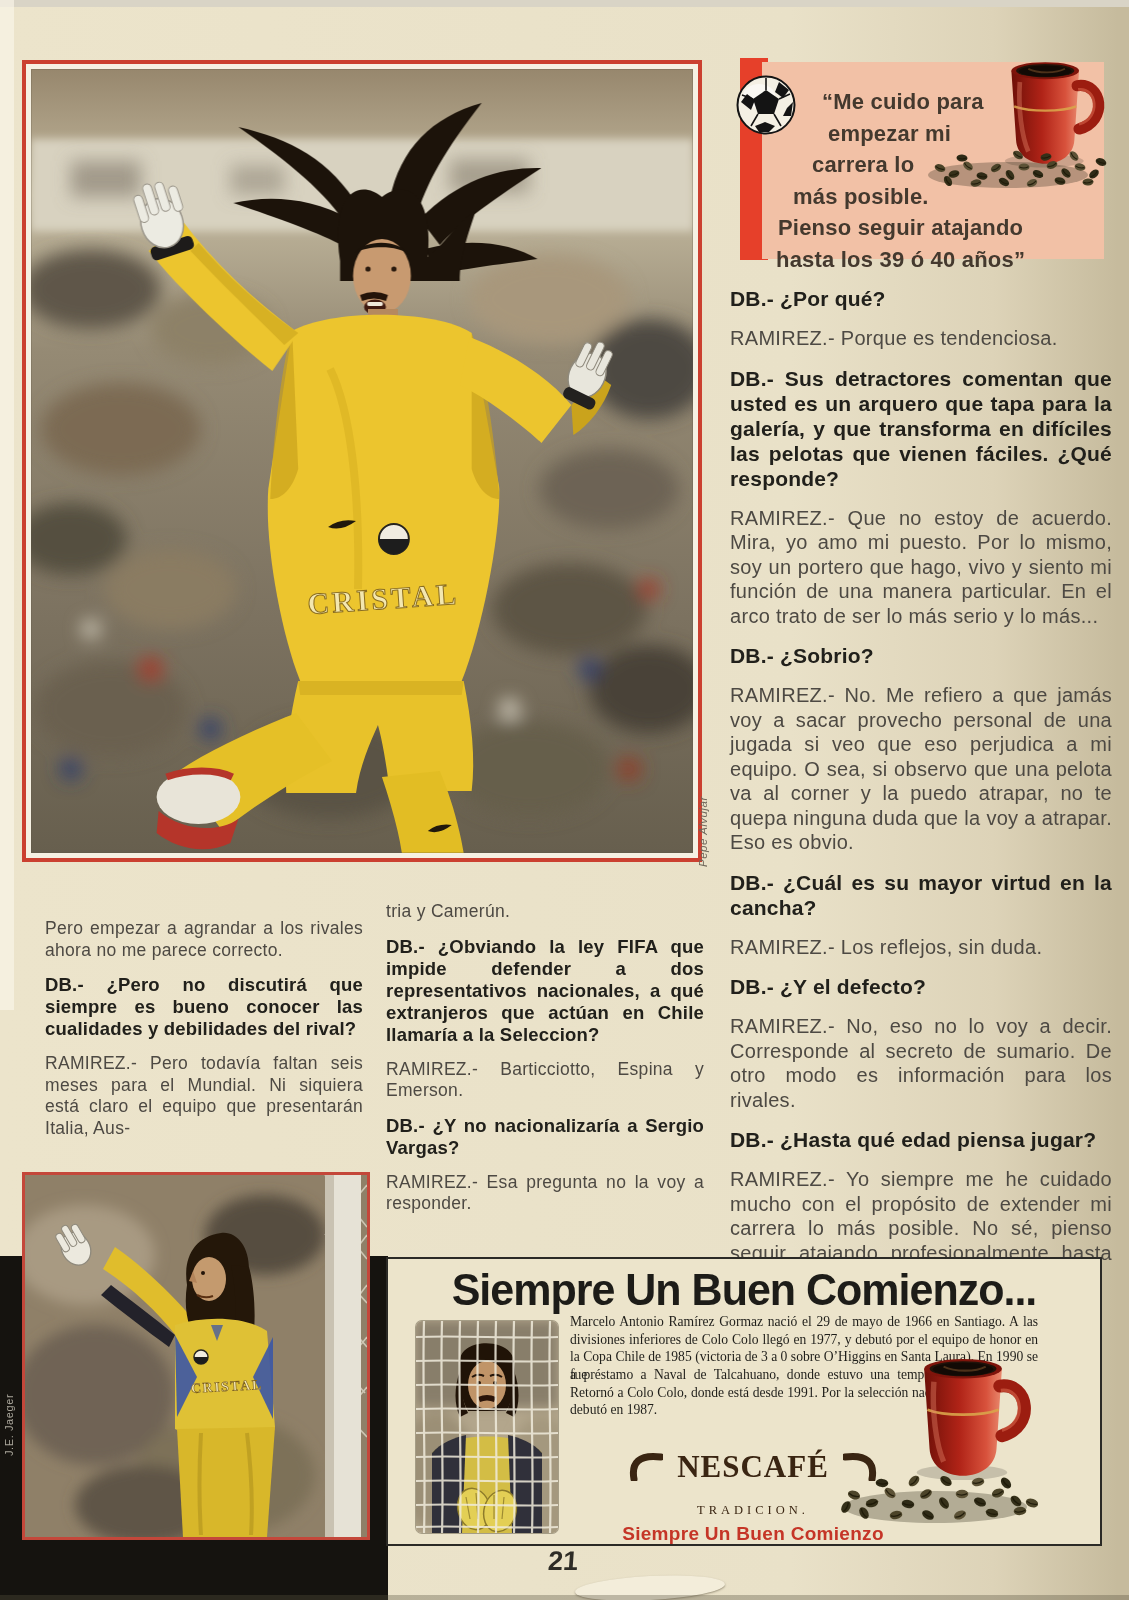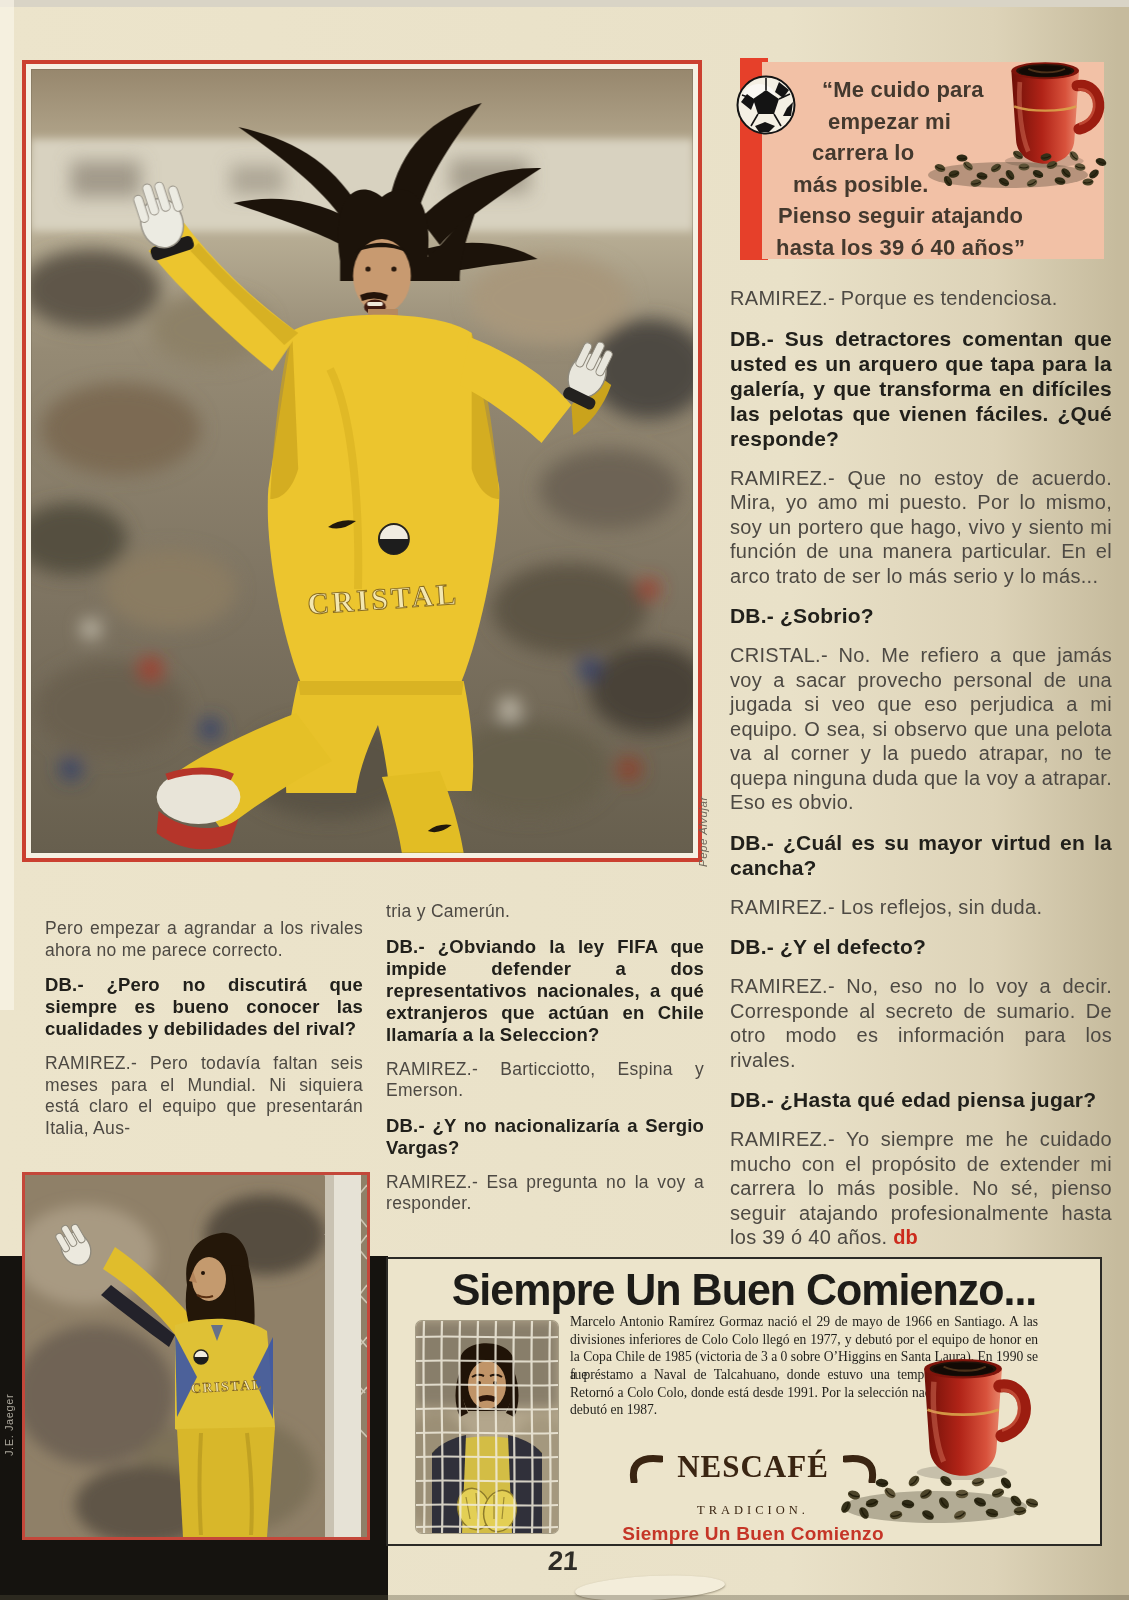--- a/index.html
+++ b/index.html
@@ -15,21 +15,21 @@
   .main-photo{position:absolute;left:22px;top:60px;width:680px;height:802px;
     border:4px solid #cb4030;background:#f6f1e3;padding:5px}
   .main-photo svg{display:block;width:100%;height:100%}
   .credit-main{position:absolute;left:697px;top:762px;height:105px;
     writing-mode:vertical-rl;transform:rotate(180deg);
     font-size:11.5px;color:#6e665a;letter-spacing:.5px;font-style:italic}
 
   
   .quote-bar{position:absolute;left:740px;top:58px;width:28px;height:202px;background:#e6402a}
   .quote-box{position:absolute;left:762px;top:62px;width:342px;height:197px;background:#f2c1a6;
-    padding:12px 10px 0 12px}
+    padding:24px 10px 0 12px}
   .quote-line{font-weight:bold;font-size:22px;line-height:31.5px;color:#44392e;letter-spacing:.2px}
   .ql-0{margin-left:48px}.ql-1{margin-left:54px}.ql-2{margin-left:38px}
   .ql-3{margin-left:19px}.ql-4{margin-left:4px}.ql-5{margin-left:2px}
   .ball{position:absolute;left:735px;top:74px;width:62px;height:62px}
   .mug-quote{position:absolute;left:928px;top:50px;width:186px;height:142px}
 
   
   .col{position:absolute;display:flex;flex-direction:column}
   .col p{text-align:justify}
   .col .q{font-weight:bold;color:#21201b;letter-spacing:.2px}
@@ -58,21 +58,21 @@
   .ad-headline{position:absolute;left:0;top:6px;width:100%;text-align:center;
     font-size:43px;font-weight:bold;letter-spacing:-1px;color:#1d1c18;transform:scaleY(1.04)}
   .ad-photo{position:absolute;left:28px;top:62px;width:142px;height:212px;border-radius:6px;overflow:hidden;
     box-shadow:0 0 0 1px rgba(60,50,30,.4)}
   .ad-photo svg{display:block;width:100%;height:100%}
   .ad-body{font-family:"Liberation Serif",serif;color:#1f1e1a;font-size:13.6px;line-height:17.6px;
     position:absolute;text-align:justify}
   .ad-body-1{left:182px;top:54px;width:468px}
   .ad-body-2{left:182px;top:107px;width:388px}
   .nescafe{position:absolute;left:200px;top:190px;width:330px;text-align:center;color:#3a2512}
-  .brand-row{display:flex;align-items:center;justify-content:center;gap:14px}
+  .brand-row{display:flex;align-items:flex-start;justify-content:center;gap:14px}
   .brand{font-family:"Liberation Serif",serif;font-weight:bold;font-size:31px;letter-spacing:1px;
     color:#3a2512;transform:scaleY(1.05)}
   .brand-sub{font-family:"Liberation Serif",serif;font-size:12.5px;letter-spacing:4px;margin-top:18px}
   .tagline{font-size:19px;font-weight:bold;color:#c53527;margin-top:5px;letter-spacing:.3px}
   .mug-ad{position:absolute;left:452px;top:86px;width:198px;height:188px}
 
   .page-number{position:absolute;left:548px;top:1546px;font-size:27px;font-weight:bold;
     color:#2e2c26;transform:skewX(-4deg)}
   .tear{position:absolute;left:575px;top:1576px;width:150px;height:24px;background:#f3edda;
     border-radius:50%;transform:rotate(-3deg);box-shadow:0 1px 2px rgba(80,70,50,.5)}
@@ -272,25 +272,26 @@
       <use href="#bean-def" transform="translate(160,132) rotate(-5)" style="color:#4c4429"></use>
       <use href="#bean-def" transform="translate(34,108) rotate(5)" style="color:#2e2a16"></use>
       <use href="#bean-def" transform="translate(90,105) rotate(35)" style="color:#4c4429"></use>
       <use href="#bean-def" transform="translate(118,107) rotate(-10)" style="color:#353019"></use>
       <use href="#bean-def" transform="translate(146,106) rotate(50)" style="color:#5c5236"></use>
       <use href="#bean-def" transform="translate(173,112) rotate(20)" style="color:#2e2a16"></use>
     </g>
   </svg>
 
   <div class="col col-right">
+    <p class="q">DB.- ¿Por qué?</p>
     <p class="a">RAMIREZ.- Porque es tendenciosa.</p>
     <p class="q">DB.- Sus detractores comentan que usted es un arquero que tapa para la galería, y que transforma en difíciles las pelotas que vienen fáciles. ¿Qué responde?</p>
     <p class="a">RAMIREZ.- Que no estoy de acuerdo. Mira, yo amo mi puesto. Por lo mismo, soy un portero que hago, vivo y siento mi función de una manera particular. En el arco trato de ser lo más serio y lo más...</p>
     <p class="q">DB.- ¿Sobrio?</p>
-    <p class="a">CRISTAL.- No. Me refiero a que jamás voy a sacar provecho personal de una jugada si veo que eso perjudica a mi equipo. O sea, si observo que una pelota va al corner y la puedo atrapar, no te quepa ninguna duda que la voy a atrapar. Eso es obvio.</p>
+    <p class="a">RAMIREZ.- No. Me refiero a que jamás voy a sacar provecho personal de una jugada si veo que eso perjudica a mi equipo. O sea, si observo que una pelota va al corner y la puedo atrapar, no te quepa ninguna duda que la voy a atrapar. Eso es obvio.</p>
     <p class="q">DB.- ¿Cuál es su mayor virtud en la cancha?</p>
     <p class="a">RAMIREZ.- Los reflejos, sin duda.</p>
     <p class="q">DB.- ¿Y el defecto?</p>
     <p class="a">RAMIREZ.- No, eso no lo voy a decir. Corresponde al secreto de sumario. De otro modo es información para los rivales.</p>
     <p class="q">DB.- ¿Hasta qué edad piensa jugar?</p>
     <p class="a"><span>RAMIREZ.- Yo siempre me he cuidado mucho con el propósito de extender mi carrera lo más posible. No sé, pienso seguir atajando profesionalmente hasta los 39 ó 40 años.</span> <span class="db-mark">db</span></p>
   </div>
 
   <div class="col col-mid">
     <p class="a">tria y Camerún.</p>

